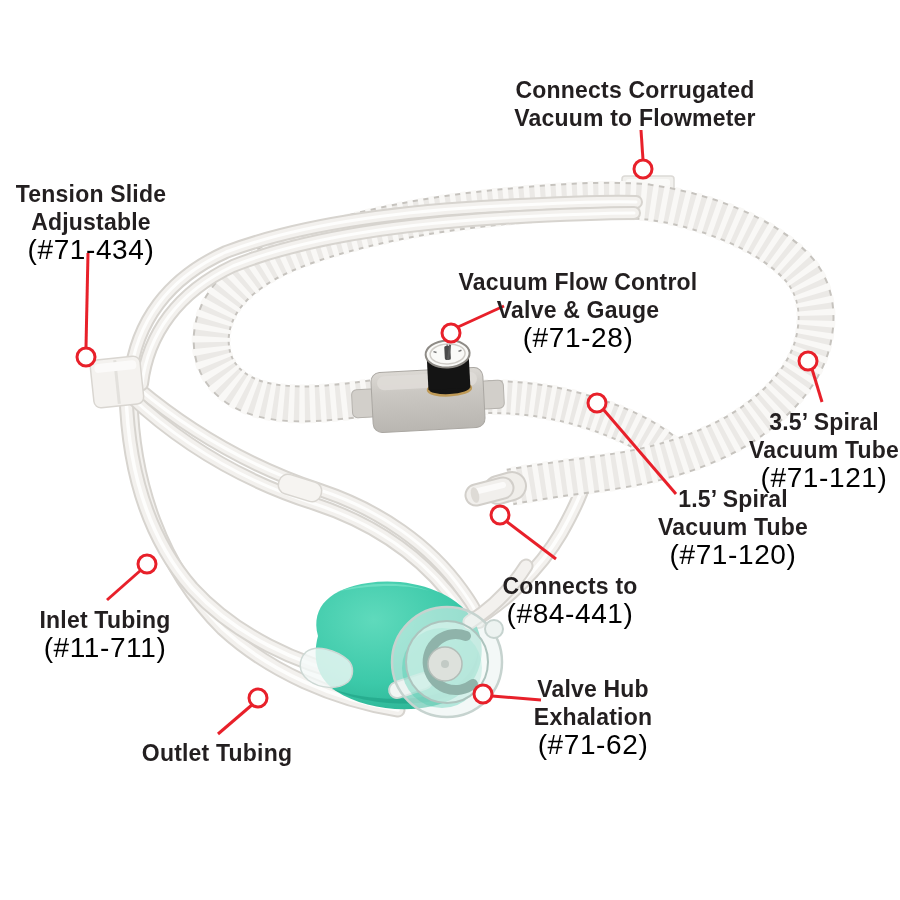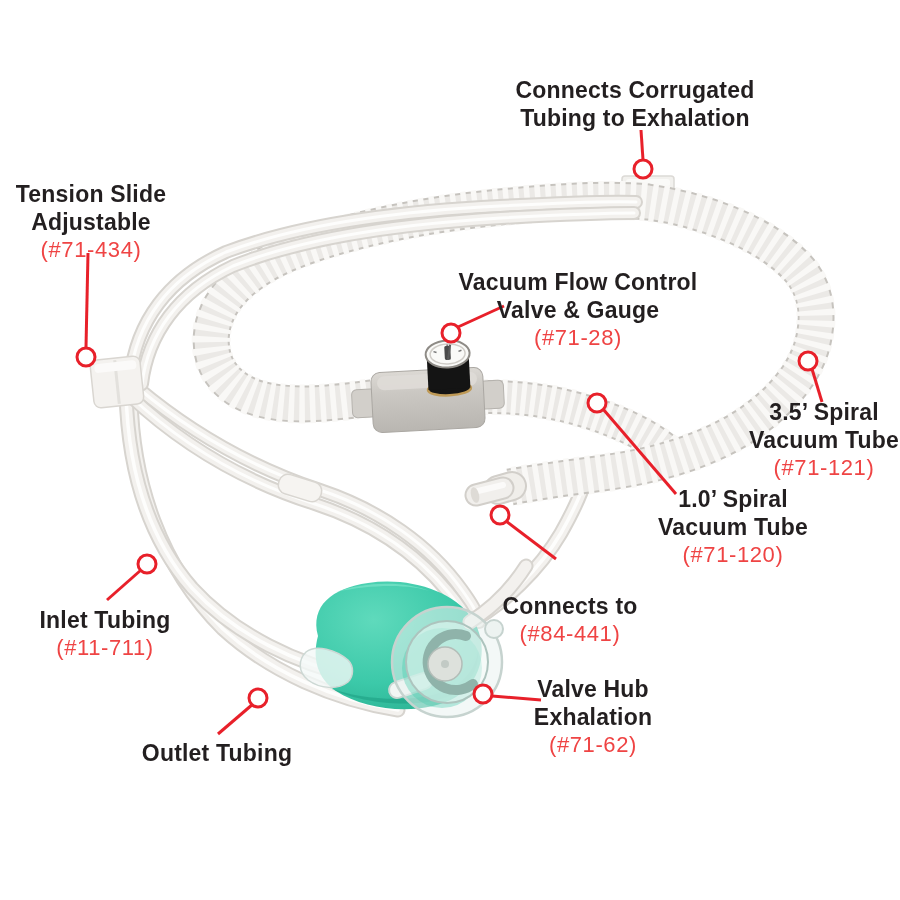--- a/index.html
+++ b/index.html
@@ -2,21 +2,21 @@
 <html><head>
 <meta charset="utf-8">
 <style>
   html,body{margin:0;padding:0;background:#fff;}
   #stage{position:relative;width:900px;height:900px;background:#ffffff;overflow:hidden;
          font-family:"Liberation Sans", sans-serif;padding-left:16px;}
   #art{position:absolute;left:0;top:0;}
   .label{position:absolute;transform:translateX(-50%);text-align:center;color:#231f20;
          line-height:28px;white-space:nowrap;}
   .label .name{display:block;font-size:23px;font-weight:700;letter-spacing:.2px;}
-  .label .part{display:block;font-size:22px;font-weight:400;letter-spacing:.6px;color:#ef4444;}
+  .label .part{display:block;font-size:28px;font-weight:400;letter-spacing:.6px;color:#000000;}
   .label .name:empty,.label .part:empty{display:none;}
 </style>
 </head>
 <body>
 
 <div id="stage">
 
 <svg id="art" width="900" height="900" viewBox="0 0 900 900">
   <defs>
     <linearGradient id="gvalve" x1="0" y1="0" x2="0" y2="1">
@@ -162,44 +162,44 @@
     <circle cx="147" cy="564" r="9" fill="#ffffff"></circle>
     <line x1="253" y1="704" x2="218" y2="734"></line>
     <circle cx="258" cy="698" r="9" fill="#ffffff"></circle>
     <line x1="492" y1="696" x2="541" y2="700"></line>
     <circle cx="483" cy="694" r="9" fill="#ffffff"></circle>
   </g>
 </svg>
 
   <div class="label" style="left:635px;top:76px">
     <span class="name">Connects Corrugated</span>
-    <span class="name">Tubing to Exhalation</span>
+    <span class="name">Vacuum to Flowmeter</span>
 
   </div>
   <div class="label" style="left:91px;top:180px">
     <span class="name">Tension Slide</span>
     <span class="name">Adjustable</span>
     <span class="part">(#71-434)</span>
   </div>
   <div class="label" style="left:578px;top:268px">
     <span class="name">Vacuum Flow Control</span>
     <span class="name">Valve &amp; Gauge</span>
     <span class="part">(#71-28)</span>
   </div>
-  <div class="label" style="left:824px;top:398px">
+  <div class="label" style="left:824px;top:408px">
     <span class="name">3.5’ Spiral</span>
     <span class="name">Vacuum Tube</span>
     <span class="part">(#71-121)</span>
   </div>
   <div class="label" style="left:733px;top:485px">
-    <span class="name">1.0’ Spiral</span>
+    <span class="name">1.5’ Spiral</span>
     <span class="name">Vacuum Tube</span>
     <span class="part">(#71-120)</span>
   </div>
-  <div class="label" style="left:570px;top:592px">
+  <div class="label" style="left:570px;top:572px">
     <span class="name">Connects to</span>
     <span class="part">(#84-441)</span>
   </div>
   <div class="label" style="left:105px;top:606px">
     <span class="name">Inlet Tubing</span>
 
     <span class="part">(#11-711)</span>
   </div>
   <div class="label" style="left:217px;top:739px">
     <span class="name">Outlet Tubing</span>

